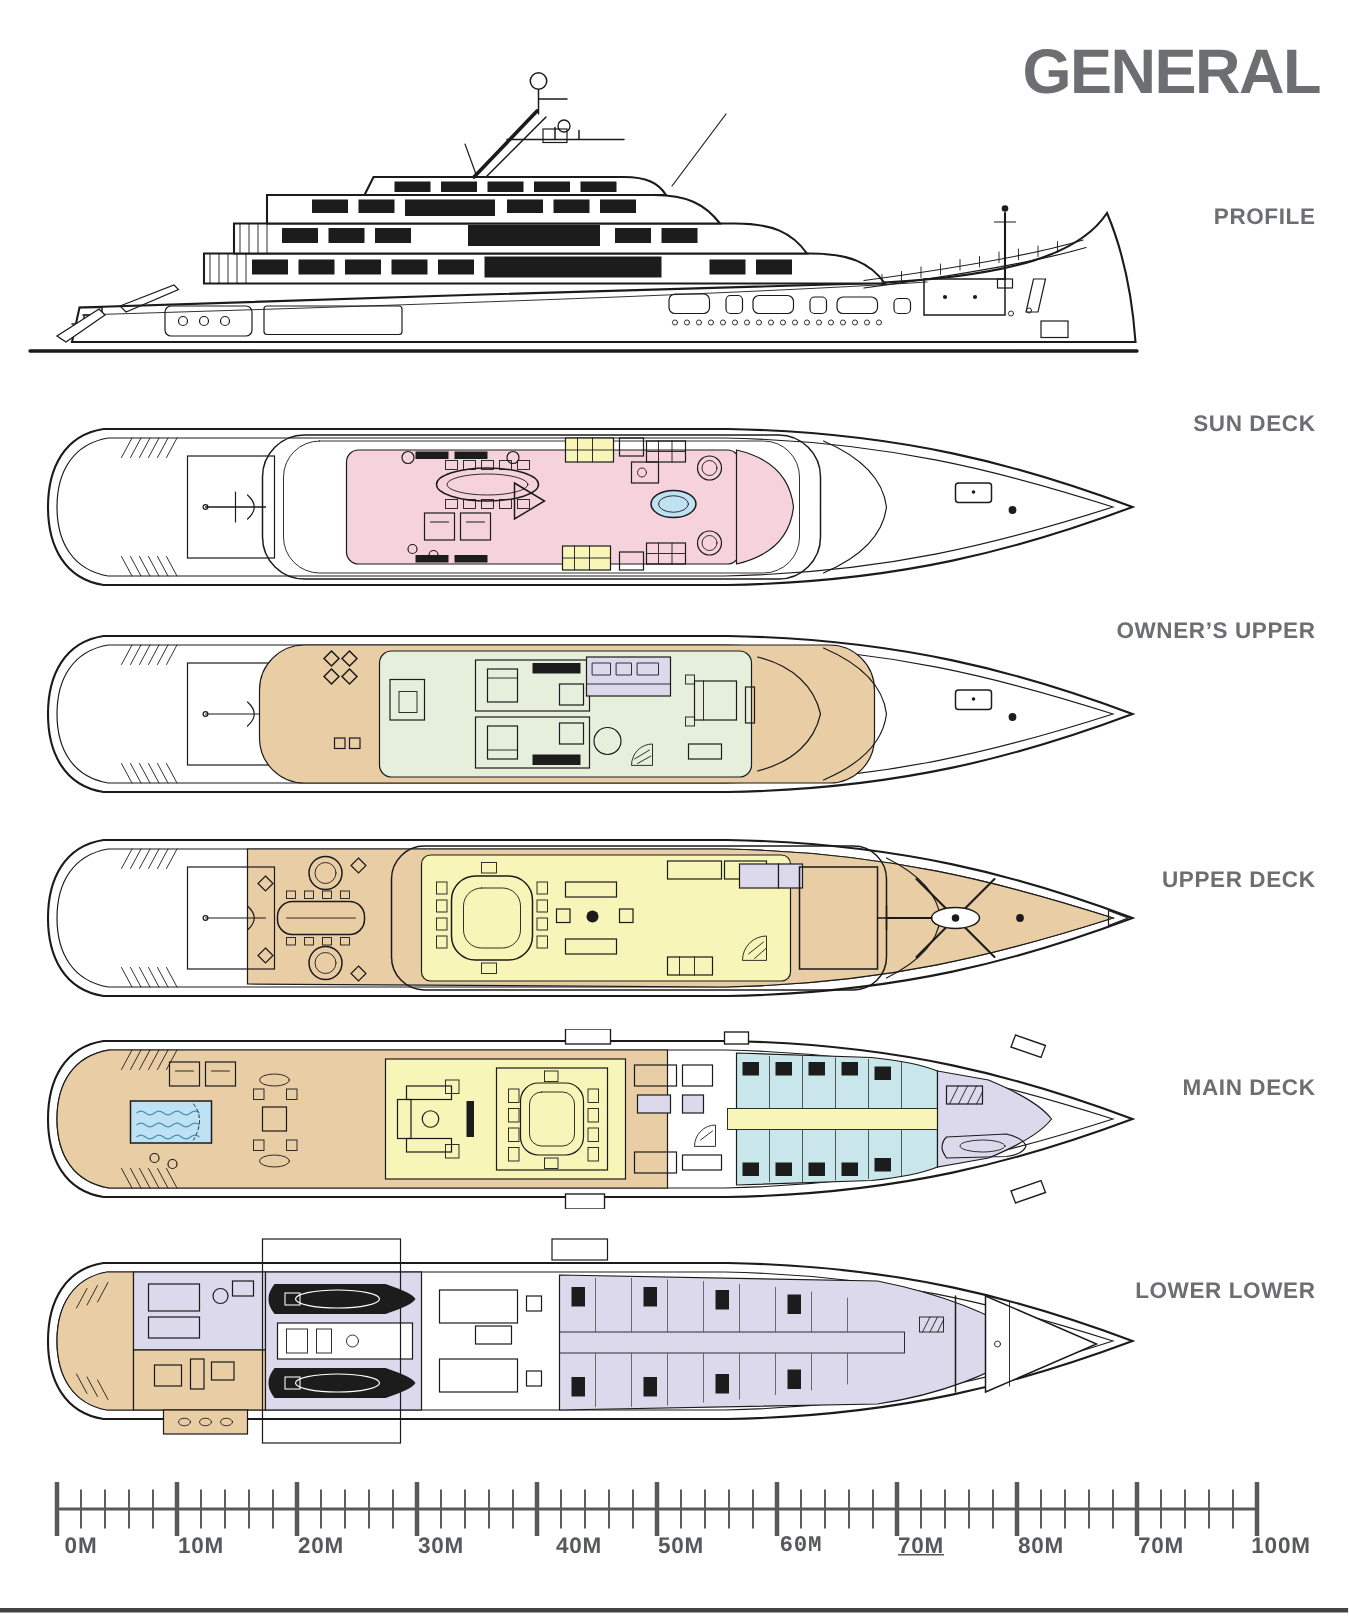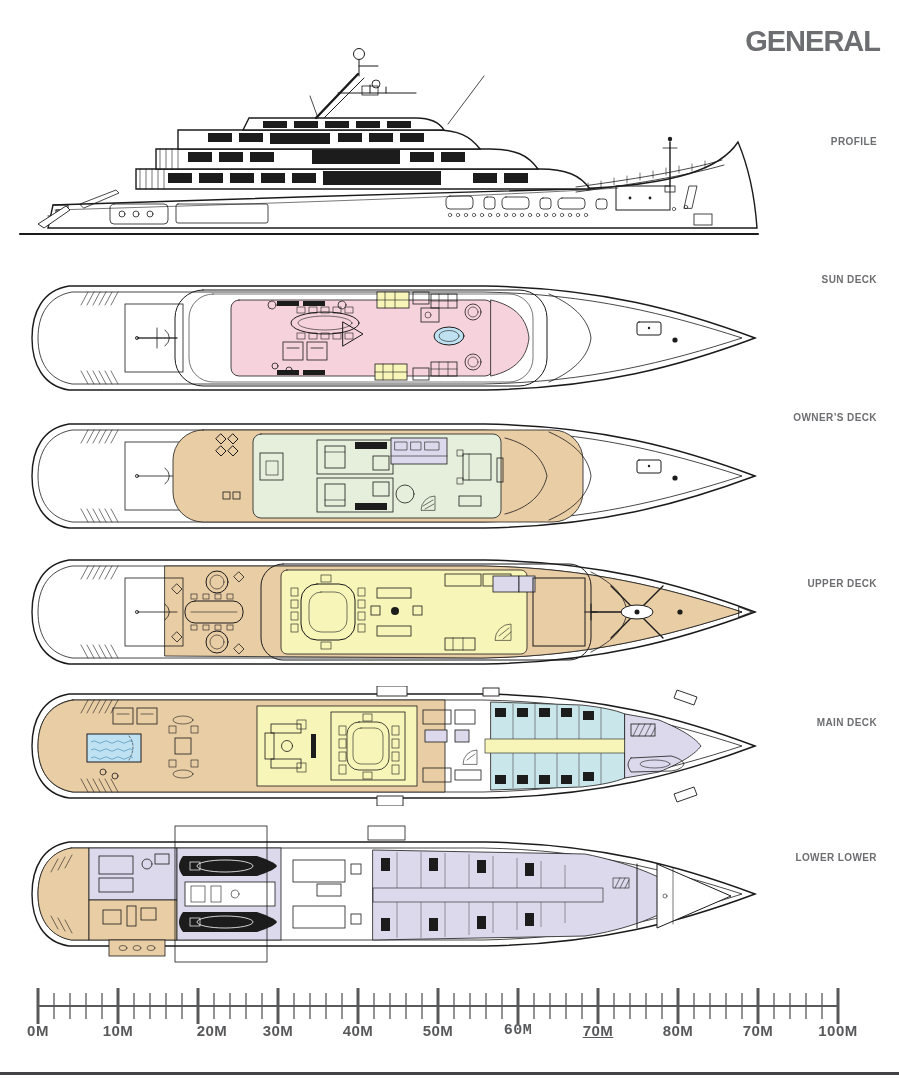--- a/index.html
+++ b/index.html
@@ -1,31 +1,31 @@
 <!DOCTYPE html>
 <html style="--title-gray: #6d6e71; --label-gray: #6d6e71; --ruler-gray: #58595b; --line-black: #1b1b1b; --deck-tan: #e9cda5; --sun-pink: #f6d3dc; --owner-green: #e6efdc; --salon-yellow: #f7f5b7; --cabin-blue: #c9e6ea; --crew-lavender: #dcd9ec; --pool-blue: #bfe2f2;"><head>
 <meta charset="utf-8">
 <style>
   html,body{margin:0;padding:0;background:#fff;}
   .page{position:relative;width:899px;height:1079px;background:#fff;overflow:hidden;
         font-family:"Liberation Sans",sans-serif;}
   .title{position:absolute;top:28px;right:19px;text-align:right;color:var(--title-gray);
-         font-weight:700;font-size:29px;line-height:.93;letter-spacing:-1px;}
+         font-weight:700;font-size:42px;line-height:.93;letter-spacing:-1px;}
   .deck-label{position:absolute;right:22px;color:var(--label-gray);font-weight:700;
-              font-size:10px;letter-spacing:.4px;text-align:left;}
+              font-size:15px;letter-spacing:.4px;text-align:left;}
   .plan{position:absolute;left:25px;}
   .profile{position:absolute;left:18px;top:38px;}
   
   .s{stroke:var(--line-black);fill:none;stroke-width:1;stroke-linecap:round;}
   .s6{stroke-width:.6}.s8{stroke-width:.8}.s14{stroke-width:1.4}.s2{stroke-width:2.2}
   .wf{fill:#fff;stroke:var(--line-black);stroke-width:1.4;}
   .wi{fill:none;stroke:var(--line-black);stroke-width:.8;}
   .dk{fill:#1c1c1c;stroke:none;}
   #scale-labels span{position:absolute;transform:translateX(-50%);color:var(--ruler-gray);
-                     font-weight:700;font-size:15px;letter-spacing:.5px;white-space:nowrap;}
+                     font-weight:700;font-size:15px;letter-spacing:.5px;white-space:nowrap;margin-left:16px;}
   .bottom-bar{position:absolute;left:0;right:0;top:1072px;height:3px;background:#434345;}
 </style>
 </head>
 <body>
 
 <div class="page">
 
   <svg width="0" height="0" style="position:absolute">
     <defs>
       <path id="hullO" d="M44,8 L460,8 C575,10 655,32 730,60 C655,88 575,110 460,112 L44,112 C18,108 7,86 7,60 C7,34 18,12 44,8 Z"></path>
@@ -46,21 +46,21 @@
       </g>
     </defs>
   </svg>
 
   <div class="title">
     <div>GENERAL</div>
   </div>
 
   <div class="deck-label" style="top:136px">PROFILE</div>
   <div class="deck-label" style="top:274px">SUN DECK</div>
-  <div class="deck-label" style="top:412px">OWNER’S DECK</div>
+  <div class="deck-label" style="top:412px">OWNER’S UPPER</div>
   <div class="deck-label" style="top:578px">UPPER DECK</div>
   <div class="deck-label" style="top:717px">MAIN DECK</div>
   <div class="deck-label" style="top:852px">LOWER LOWER</div>
 
   <svg class="profile" width="745" height="205" viewBox="0 0 745 205">
     <path class="s s2" d="M2,196 H740"></path>
     <path class="wf" d="M30,190 L35,167 C160,162 430,155 558,151 C660,147 703,130 720,104 C731,130 737,162 739,190 Z"></path>
     <path class="s s6" d="M37,172 C200,167 460,159 600,150"></path>
 
     <g>
@@ -565,23 +565,23 @@
       <line x1="732" x2="732" y1="4" y2="40" stroke="var(--ruler-gray)" stroke-width="3"></line>
       <line x1="748" x2="748" y1="9" y2="35" stroke="var(--ruler-gray)" stroke-width="1.3"></line>
       <line x1="764" x2="764" y1="9" y2="35" stroke="var(--ruler-gray)" stroke-width="1.3"></line>
       <line x1="780" x2="780" y1="9" y2="35" stroke="var(--ruler-gray)" stroke-width="1.3"></line>
       <line x1="796" x2="796" y1="9" y2="35" stroke="var(--ruler-gray)" stroke-width="1.3"></line>
       <line x1="812" x2="812" y1="4" y2="40" stroke="var(--ruler-gray)" stroke-width="3"></line>
     </svg>
   <div id="scale-labels" style="position:absolute;left:26px;top:1022px;width:830px;height:20px">
       <span style="left: 12px;">0M</span>
       <span style="left: 92px; text-align: center;">10M</span>
-      <span style="left: 186px;">20M</span>
+      <span style="left: 172px;">20M</span>
       <span style="left: 252px;">30M</span>
-      <span style="left: 332px;">40M</span>
+      <span style="left: 344px;">40M</span>
       <span style="left: 412px;">50M</span>
       <span style="left: 492px; font-family: Liberation Mono, monospace;">60M</span>
       <span style="left: 572px; text-decoration: underline;">70M</span>
       <span style="left: 652px;">80M</span>
       <span style="left: 732px;">70M</span>
       <span style="left: 812px;">100M</span>
     </div>
 
   <div class="bottom-bar"></div>
 </div>

